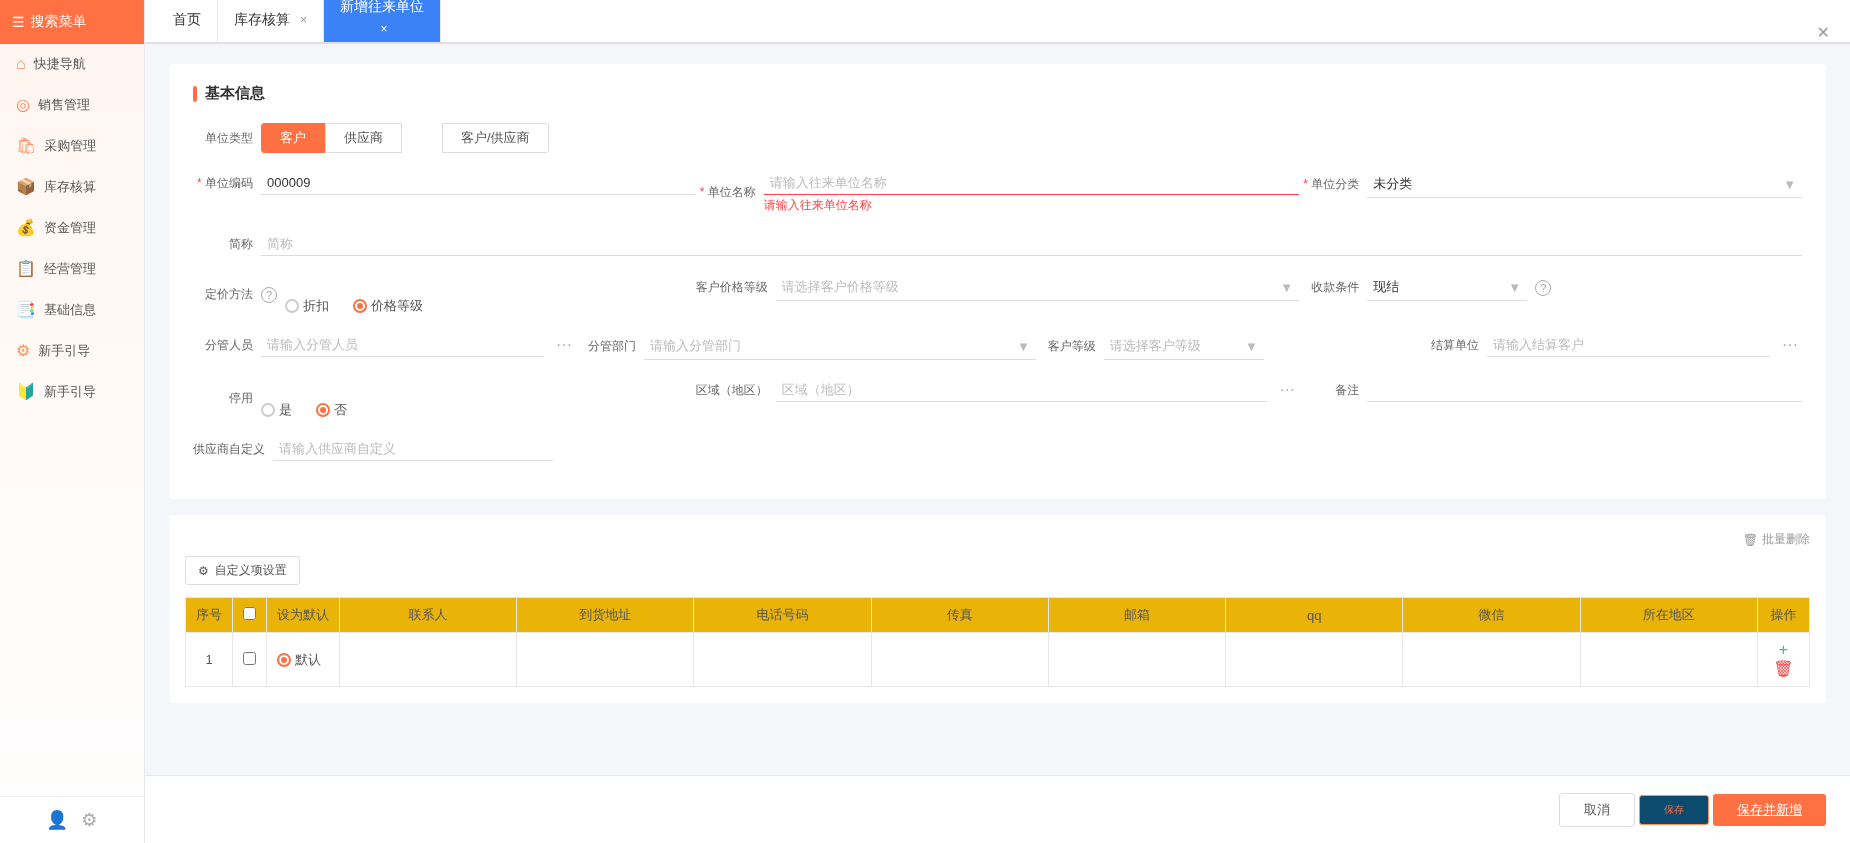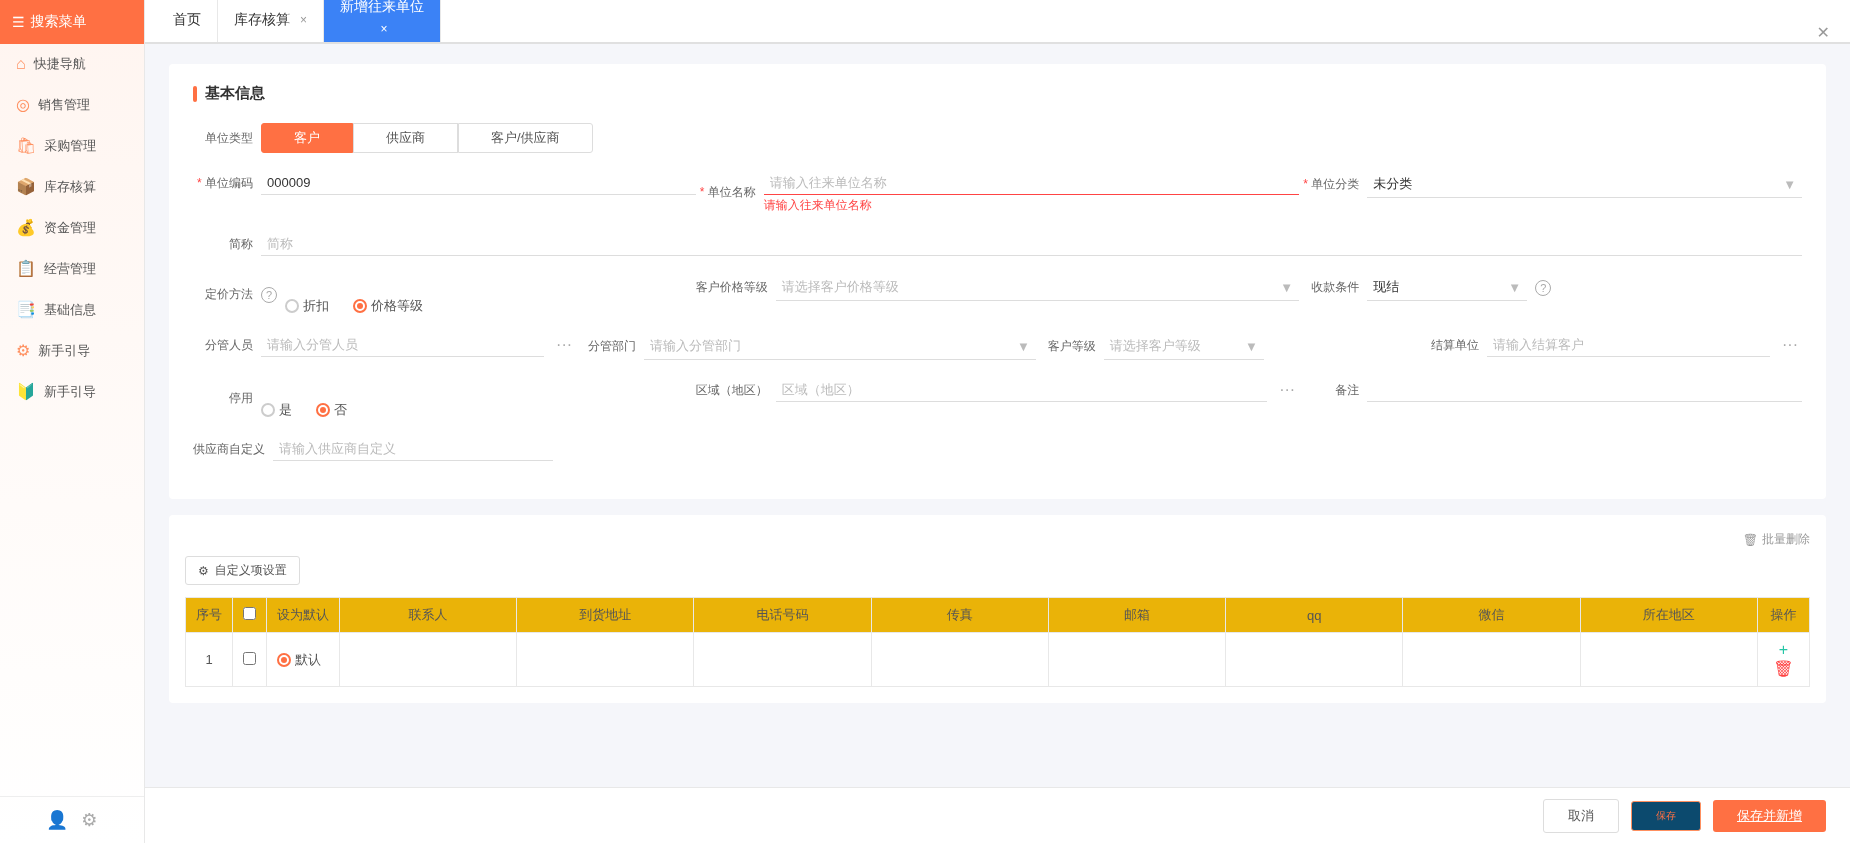--- a/index.html
+++ b/index.html
@@ -219,34 +219,34 @@
       border-radius: 50%;
       background: #ff7043;
     }
 
     
     .type-btn-group {
       display: flex;
       gap: 0;
     }
     .type-btn {
-      padding: 5px 32px;
+      padding: 5px 18px;
       border: 1px solid #ddd;
       background: #fff;
       cursor: pointer;
       font-size: 13px;
       color: #555;
     }
     .type-btn.active {
       background: #ff7043;
       color: white;
       border-color: #ff7043;
     }
     .type-btn:first-child { border-radius: 3px 0 0 3px; }
-    .type-btn:last-child { border-radius: 0 3px 3px 0; }
+    .type-btn:last-child { border-radius: 0 3px 3px 0; margin-left: 40px; }
 
     
     .tag-btn {
       border: 1px solid #ff7043;
       color: #ff7043;
       background: #fff;
       border-radius: 20px;
       padding: 3px 12px;
       font-size: 12px;
       cursor: pointer;
@@ -344,22 +344,22 @@
     .del-btn { color: #f44; }
 
     
     .footer-bar {
       background: #fff;
       border-top: 1px solid #e8e8e8;
       display: flex;
       align-items: center;
       justify-content: flex-end;
       padding: 12px 24px;
-      gap: 12px;
-      height: 56px;
+      gap: 4px;
+      height: 68px;
     }
     .btn-cancel {
       padding: 7px 24px;
       border: 1px solid #ddd;
       border-radius: 3px;
       background: #fff;
       color: #555;
       cursor: pointer;
       font-size: 13px;
     }

